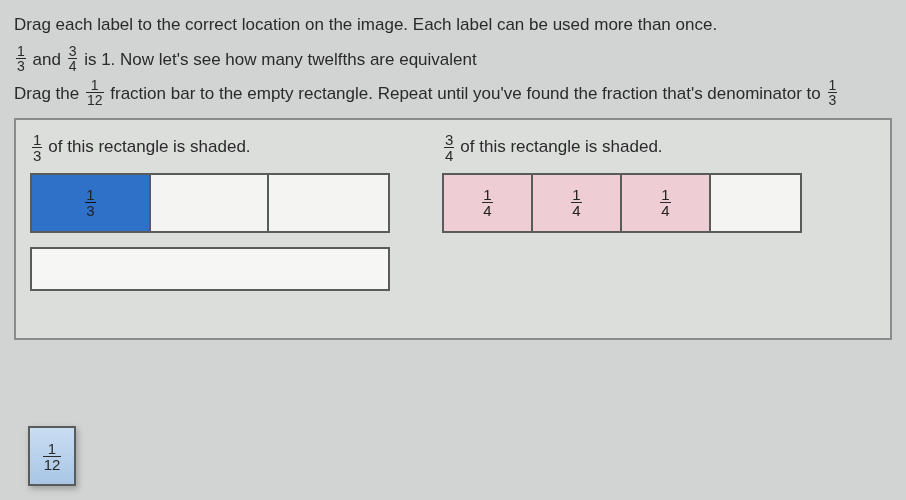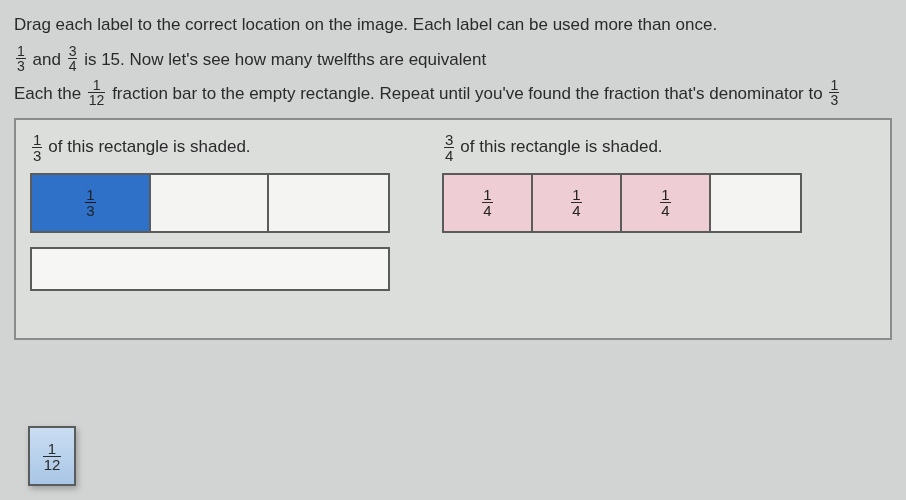--- a/index.html
+++ b/index.html
@@ -111,24 +111,24 @@
   <p>
     <span class="frac">
       <span class="num">1</span>
       <span class="den">3</span>
     </span>
     <span> and </span>
     <span class="frac">
       <span class="num">3</span>
       <span class="den">4</span>
     </span>
-    <span> is 15. Now let's see how many twelfths are equivalent</span>
+    <span> is 1. Now let's see how many twelfths are equivalent</span>
   </p>
   <p>
-    <span>Each the </span>
+    <span>Drag the </span>
     <span class="frac">
       <span class="num">1</span>
       <span class="den">12</span>
     </span>
     <span> fraction bar to the empty rectangle. Repeat until you've found the fraction that's denominator to </span>
     <span class="frac">
       <span class="num">1</span>
       <span class="den">3</span>
     </span>
   </p>

